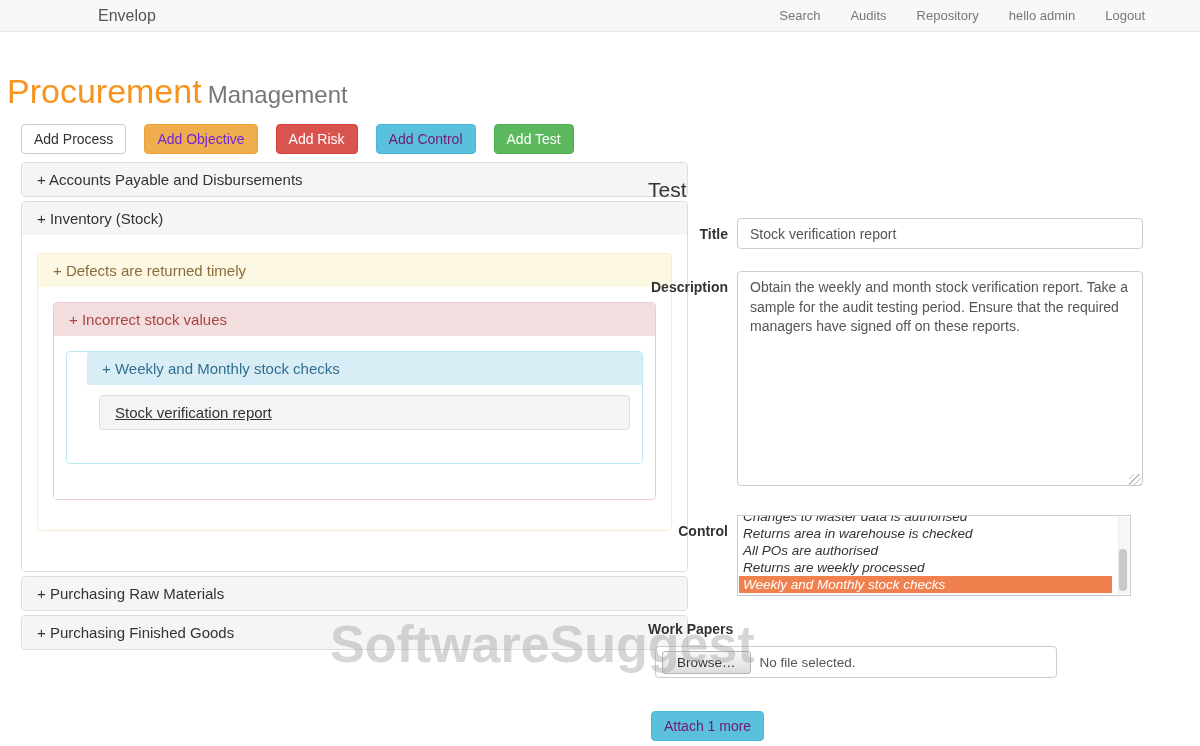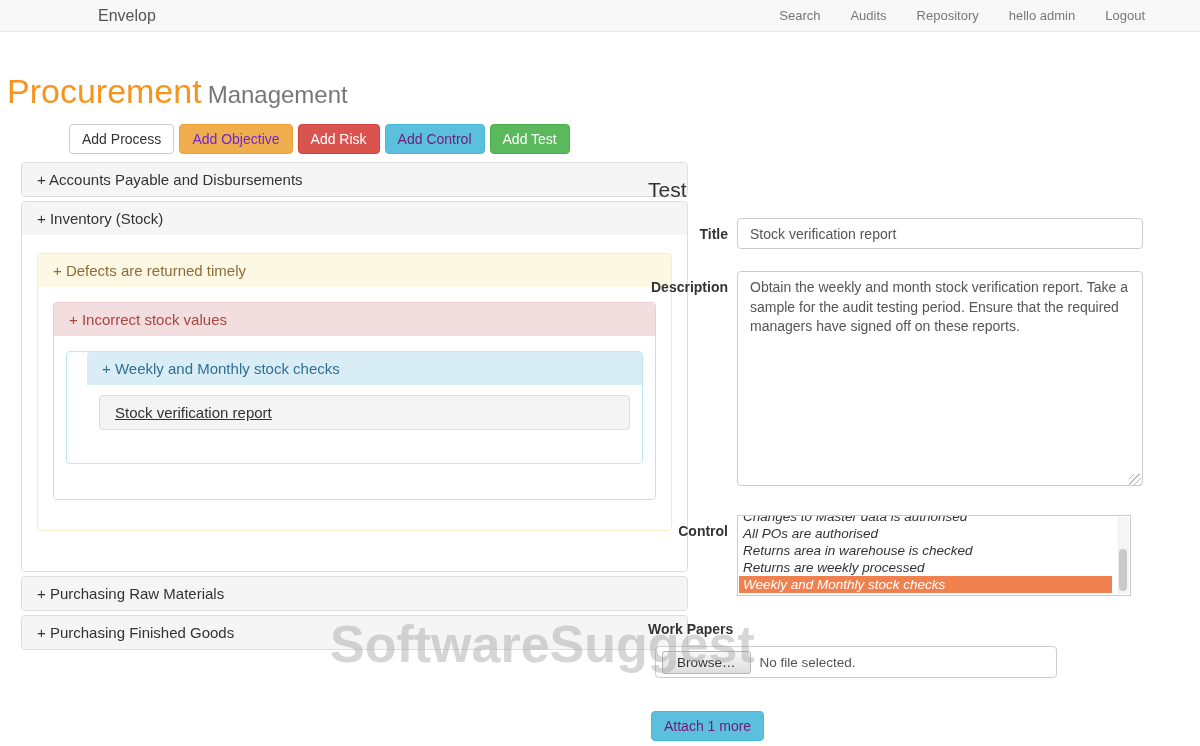--- a/index.html
+++ b/index.html
@@ -26,21 +26,21 @@
   .nav-links a {
     color: #777; font-size: 13px; text-decoration: none; padding: 0 15px; cursor: pointer;
   }
 
   
   .page-heading { position: absolute; left: 7px; top: 72px; white-space: nowrap; }
   .page-heading .t1 { font-size: 34px; color: #f7941e; font-weight: 400; }
   .page-heading .t2 { font-size: 24px; color: #777; font-weight: 400; margin-left: 6px; }
 
   
-  .toolbar { position: absolute; left: 21px; top: 124px; display: flex; gap: 5px; margin-left: 48px; }
+  .toolbar { position: absolute; left: 21px; top: 124px; display: flex; gap: 18px; }
   .btn {
     font-family: "Liberation Sans", sans-serif;
     font-size: 14px; line-height: 18px;
     padding: 5px 12px; border-radius: 4px;
     border: 1px solid transparent; cursor: pointer; white-space: nowrap;
   }
   .btn-default { background: #fff; border-color: #ccc; color: #333; }
   .btn-warning { background: #f0ad4e; border-color: #eea236; color: #6d28d9; }
   .btn-danger  { background: #d9534f; border-color: #d43f3a; color: #fff; }
   .btn-info    { background: #5bc0de; border-color: #46b8da; color: #701a75; }
@@ -234,22 +234,22 @@
       <div class="resize-grip"></div>
     </div>
   </div>
 
   <div class="form-row ctl-row">
     <div class="lbl">Control</div>
     <div class="ctrl">
       <div class="listbox">
         <div class="options">
           <div class="opt">Changes to Master data is authorised</div>
+          <div class="opt">Returns area in warehouse is checked</div>
           <div class="opt">All POs are authorised</div>
-          <div class="opt">Returns area in warehouse is checked</div>
           <div class="opt">Returns are weekly processed</div>
           <div class="opt selected">Weekly and Monthly stock checks</div>
         </div>
         <div class="sb-track">
           <div class="sb-thumb"></div>
         </div>
       </div>
     </div>
   </div>
 

